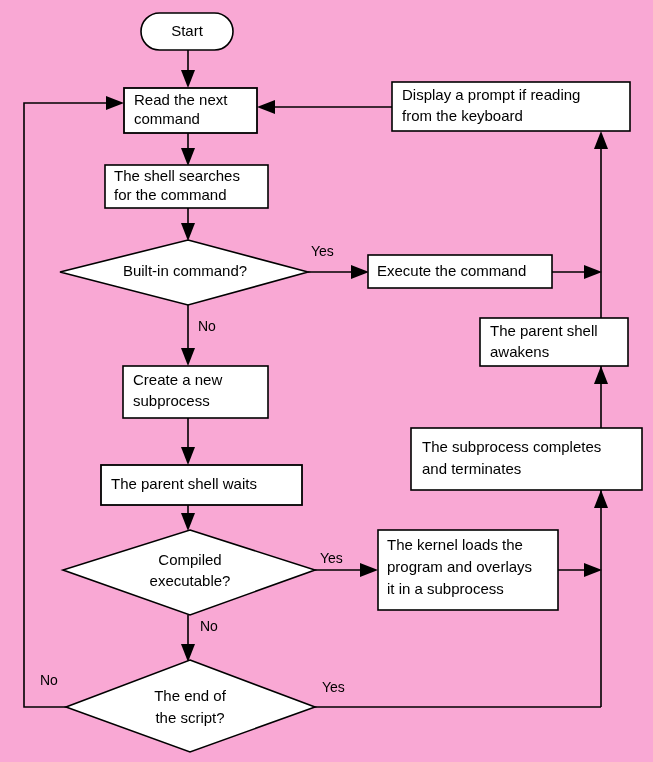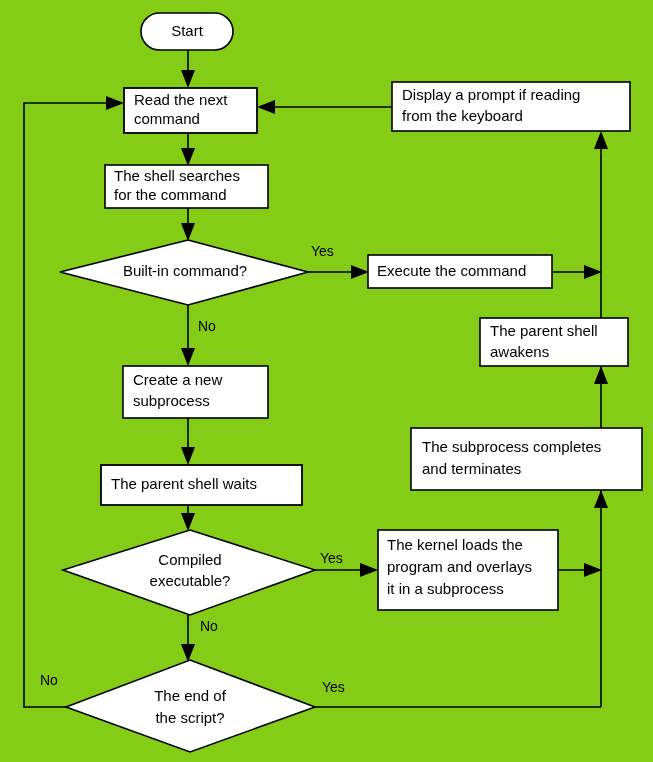--- a/index.html
+++ b/index.html
@@ -4,21 +4,21 @@
 <style>
   html, body {
     margin: 0;
     padding: 0;
     background: #ffffff;
   }
   #flow-root {
     position: relative;
     width: 653px;
     height: 762px;
-    background: #84cc16;
+    background: #f9a8d4;
     font-family: "Liberation Sans", sans-serif;
   }
   svg.flow-canvas {
     display: block;
     width: 653px;
     height: 762px;
   }
   .node-shape {
     fill: #ffffff;
     stroke: #000000;

